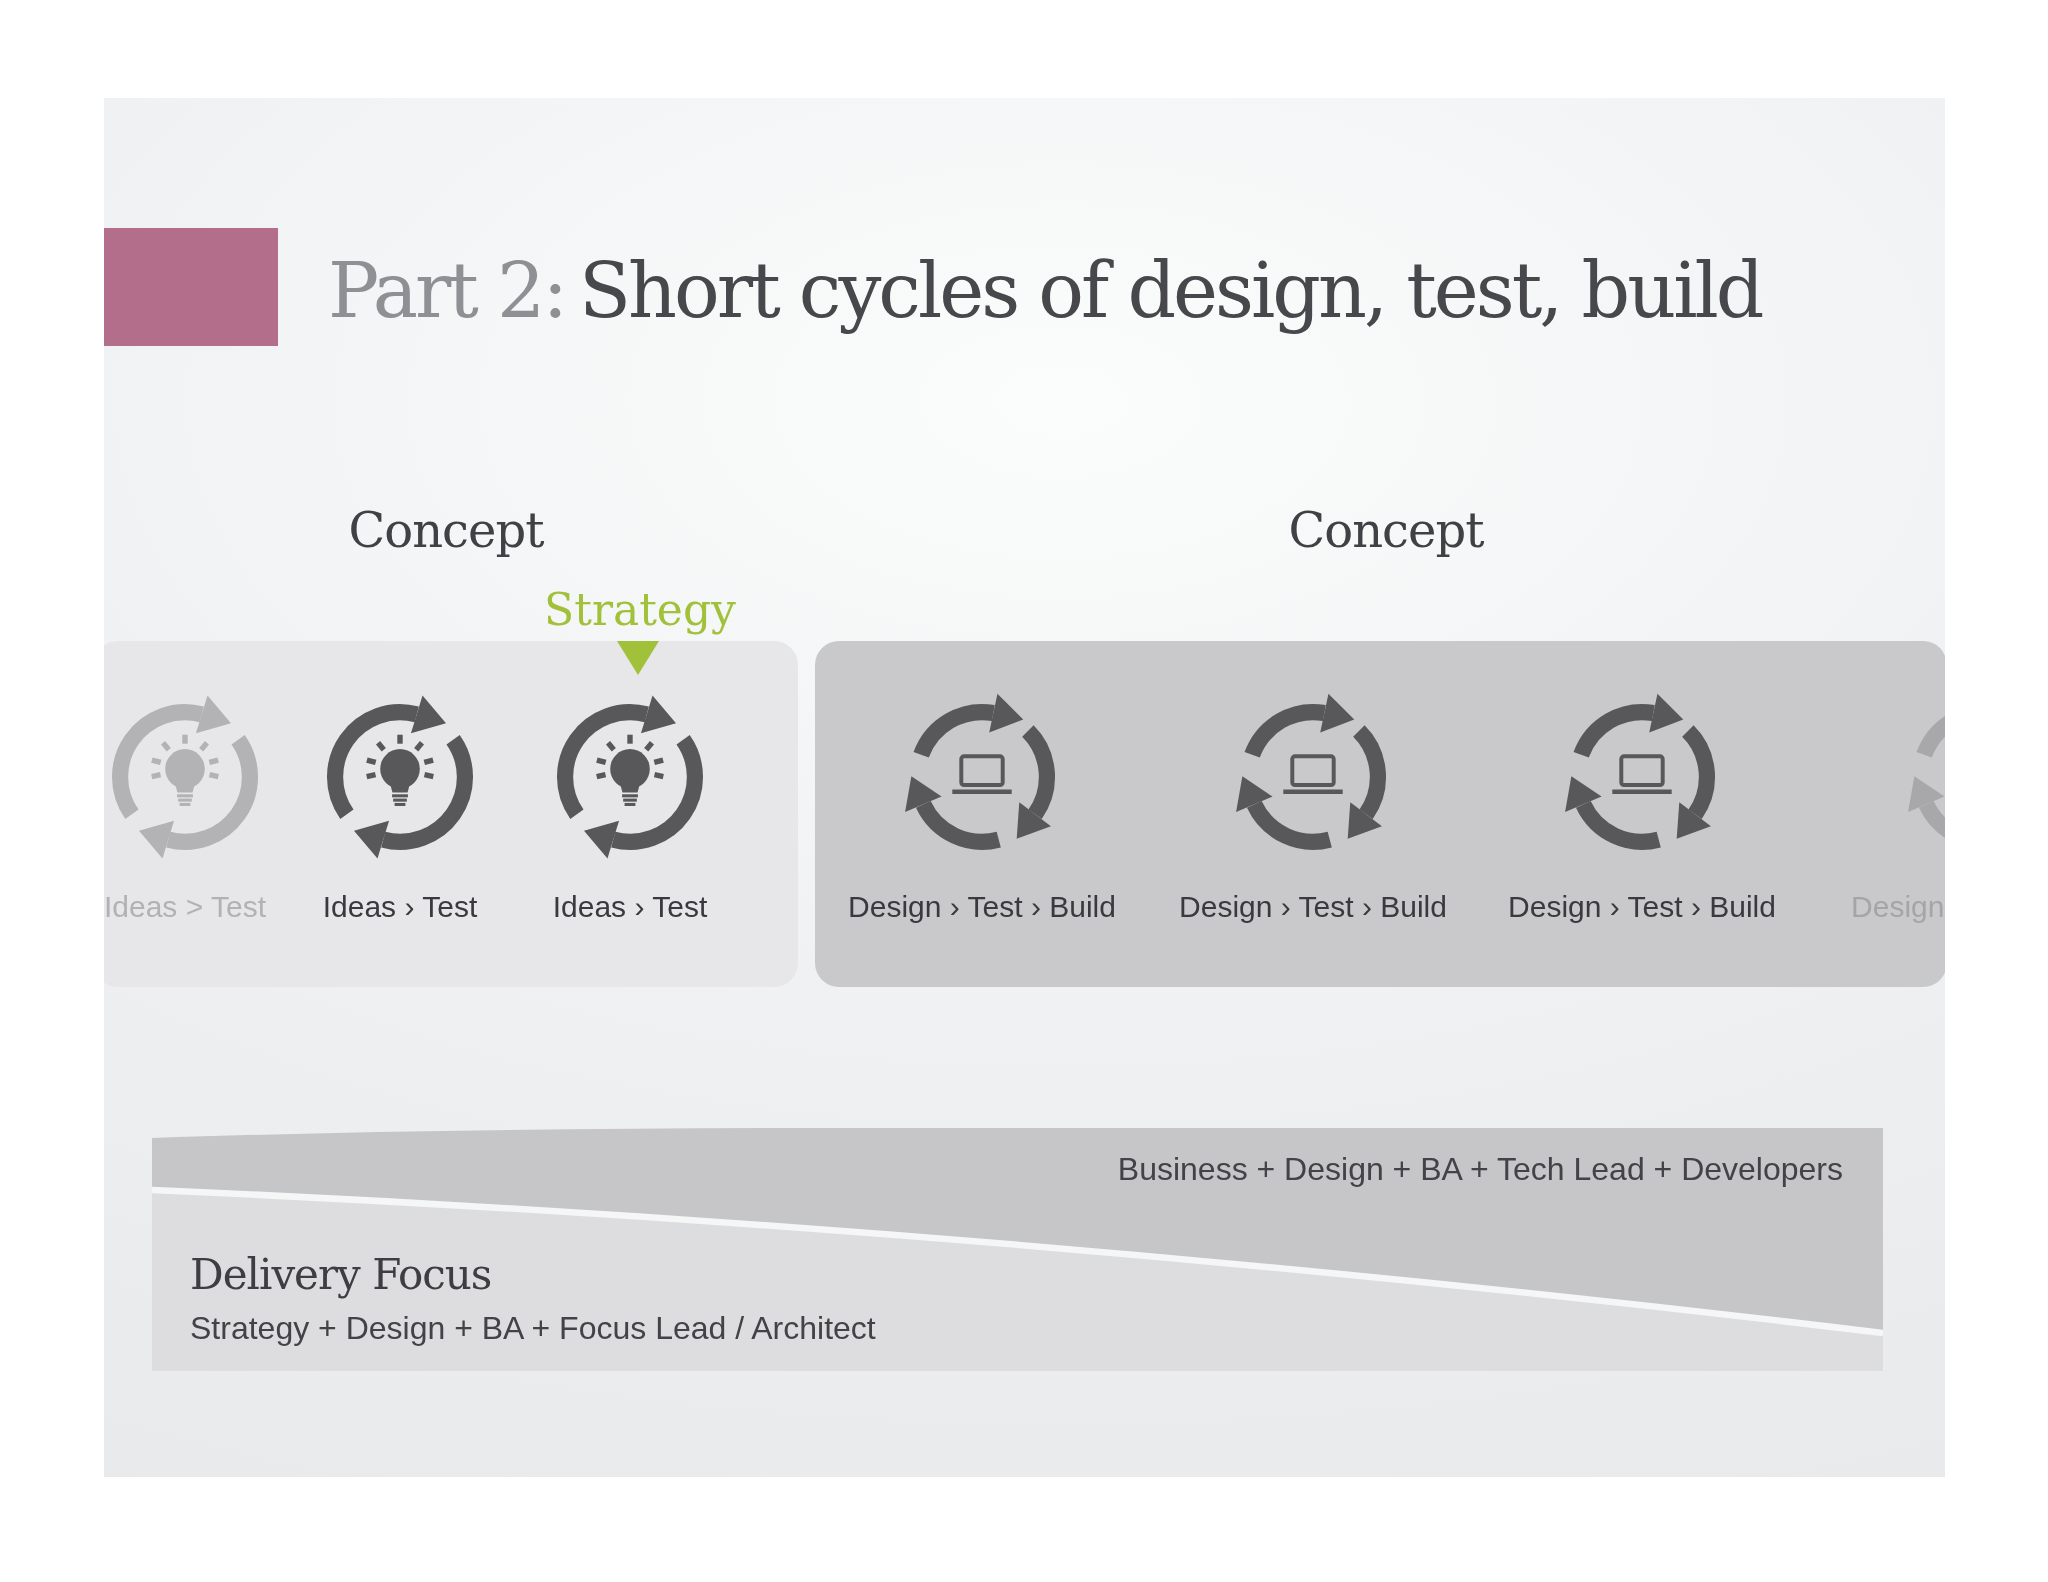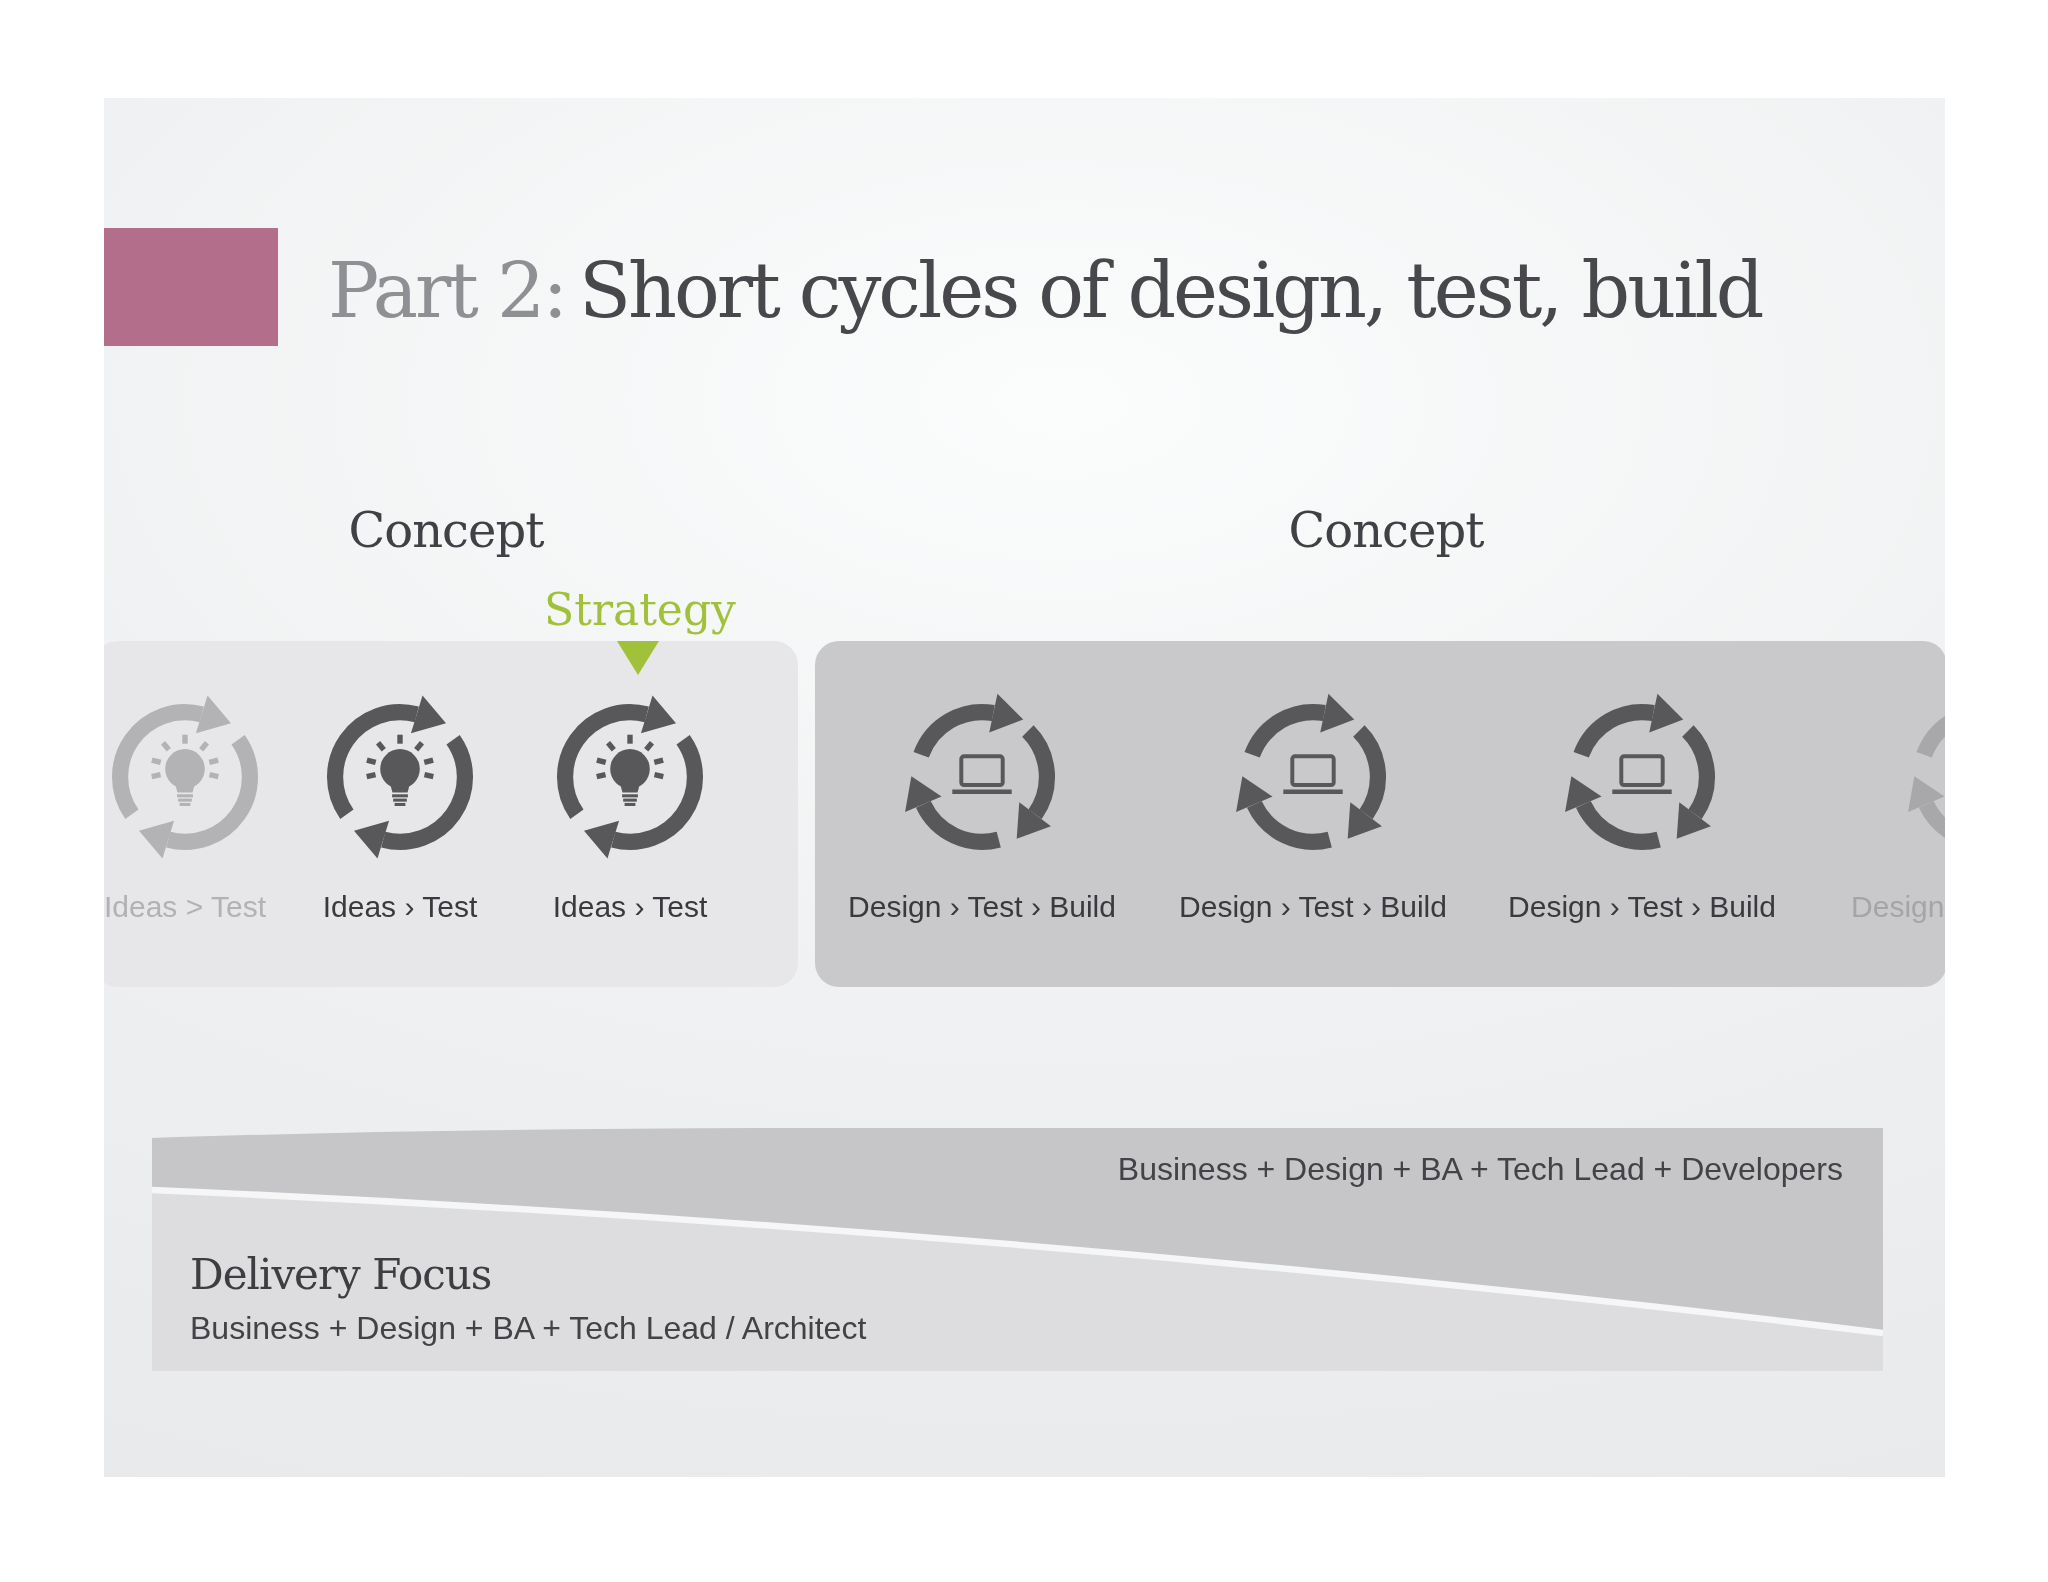--- a/index.html
+++ b/index.html
@@ -162,16 +162,16 @@
     </div>
 
     <svg class="focus-band" viewBox="0 0 1731 243" preserveAspectRatio="none">
       <path d="M0,62 Q840,98 1731,205 L1731,243 L0,243 Z" fill="#dddddf"></path>
       <path d="M0,10 Q260,1 620,0 L1731,0 L1731,205 Q840,98 0,62 Z" fill="#c6c6c8"></path>
       <path d="M0,62 Q840,98 1731,205" fill="none" stroke="#f5f6f6" stroke-width="6.5"></path>
     </svg>
 
     <div class="band-text" id="delivery-team">Business + Design + BA + Tech Lead + Developers</div>
     <div class="band-text" id="business-focus">Delivery Focus</div>
-    <div class="band-text" id="business-team">Business + Design + BA + Tech Lead / Architect</div>
+    <div class="band-text" id="business-team">Strategy + Design + BA + Focus Lead / Architect</div>
 
   </div>
 </div>
 
 </body></html>

